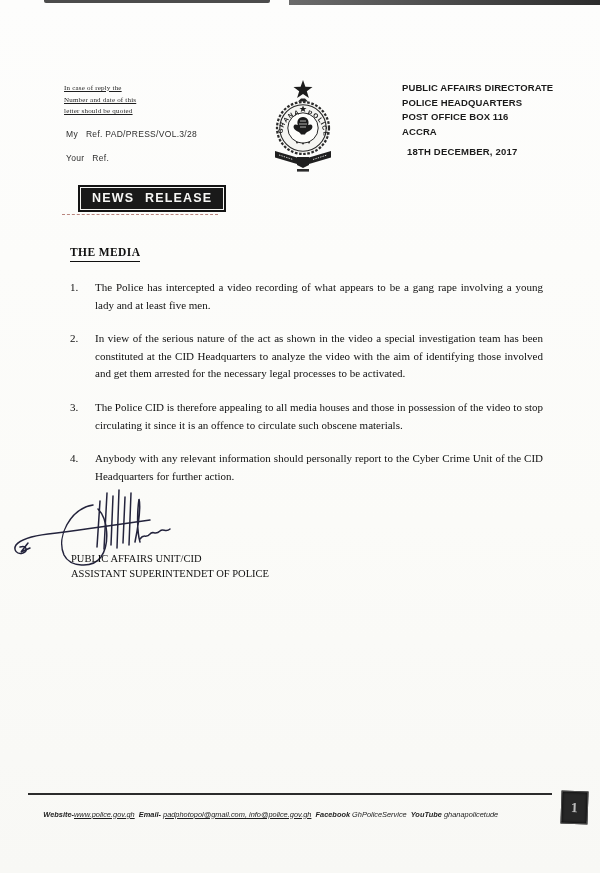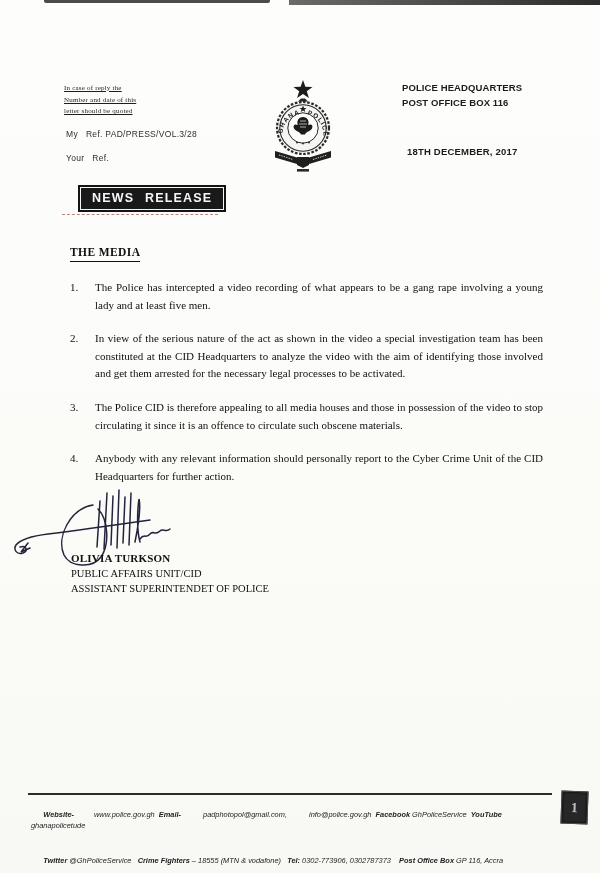--- a/index.html
+++ b/index.html
@@ -56,21 +56,21 @@
   .signer{position:absolute;left:71px;top:551px;font-size:10.5px;line-height:15px;color:#101010;}
   .signer .name{font-weight:bold;font-size:11px;letter-spacing:.2px;}
 
   
   .footer-rule{position:absolute;left:28px;top:793px;width:524px;height:2px;background:#2b2b2b;}
   .footer-text{position:absolute;left:31px;top:797px;width:522px;
           font-family:"Liberation Sans",sans-serif;font-style:italic;font-size:7.4px;
           line-height:11.6px;color:#1c1c1c;}
   .footer-text .line{white-space:pre-wrap;}
   .fb{font-weight:bold;}
-  .fu{margin-left:20px;}
+  .fu{text-decoration:underline;}
   .page-box{position:absolute;left:561px;top:791px;width:25px;height:31px;
           background:#272727;border:1px solid #4e4e4e;box-shadow:inset 0 0 3px #000;
           display:flex;align-items:center;justify-content:center;
           color:#bdbdbd;font-family:"Liberation Serif",serif;font-weight:bold;
           font-size:14px;transform:rotate(2deg);}
 </style>
 </head>
 <body>
 
 <div class="page">
@@ -107,22 +107,24 @@
     <circle cx="30" cy="63.5" r=".9" fill="#222"></circle>
     <circle cx="36" cy="64.5" r=".9" fill="#222"></circle>
     <circle cx="42" cy="63.5" r=".9" fill="#222"></circle>
     <path d="M8,72 L30,78.5 L30,85 L8,78.5 Z M64,72 L42,78.5 L42,85 L64,78.5 Z" fill="#1f1f1f"></path>
     <path d="M30,78 L42,78 L42,86 L36,89 L30,86 Z" fill="#1f1f1f"></path>
     <path d="M12,76 L26,80.5 M46,80.5 L60,76" stroke="#e9e9e6" stroke-width=".9" stroke-dasharray="1.4 1.1"></path>
     <rect x="30" y="90" width="12" height="2.6" fill="#2b2b2b"></rect>
   </svg>
 
   <div class="addr">
+    <div>PUBLIC AFFAIRS DIRECTORATE</div>
     <div>POLICE HEADQUARTERS</div>
     <div>POST OFFICE BOX 116</div>
+    <div>ACCRA</div>
   </div>
   <div class="date">18TH DECEMBER, 2017</div>
 
   <div class="banner">
     <div class="banner-inner">NEWS RELEASE</div>
   </div>
   <div class="banner-underline"></div>
 
   <div class="body-block">
     <h1 class="media-heading">THE MEDIA</h1>
@@ -149,29 +151,25 @@
       <path d="M150,33 C115,38 80,43 48,47 C32,49 20,53 16,58 C13,63 17,68 23,66 C28,64 27,58 20,60"></path>
       <path d="M30,61 L21,65 L28,56"></path>
       <path d="M93,18 C70,22 56,50 64,68 C70,80 92,82 101,70 C110,57 108,32 98,22"></path>
       <path d="M100,14 L97,60 M107,6 L104,62 M113,9 L111,58 M119,3 L117,61 M125,10 L123,56 M131,6 L129,58"></path>
       <path d="M135,55 C139,35 141,20 139,12 C137,25 137,45 140,55"></path>
       <path d="M140,52 C144,46 146,52 150,47 C153,43 155,49 160,44 C163,41 166,46 170,42"></path>
     </g>
   </svg>
 
   <div class="signer">
-    <div class="name">OLIVIA TURKSON</div>
     <div>PUBLIC AFFAIRS UNIT/CID</div>
     <div>ASSISTANT SUPERINTENDET OF POLICE</div>
   </div>
 
   <div class="footer-rule"></div>
   <div class="footer-text">
     <div class="line">
       <span class="fb">Website-</span><span class="fu">www.police.gov.gh</span><span class="fb">  Email- </span><span class="fu">padphotopol@gmail.com,</span><span class="fu"> info@police.gov.gh</span><span class="fb">  Facebook </span><span>GhPoliceService</span><span class="fb">  YouTube </span><span>ghanapolicetude</span>
     </div>
-    <div class="line">
-      <span class="fb">Twitter </span><span>@GhPoliceService</span><span class="fb">   Crime Fighters </span><span>– 18555 (MTN &amp; vodafone)</span><span class="fb">   Tel: </span><span>0302-773906, 0302787373</span><span class="fb">    Post Office Box </span><span>GP 116, Accra</span>
-    </div>
   </div>
   <div class="page-box">1</div>
 
 </div>
 
 </body></html>

